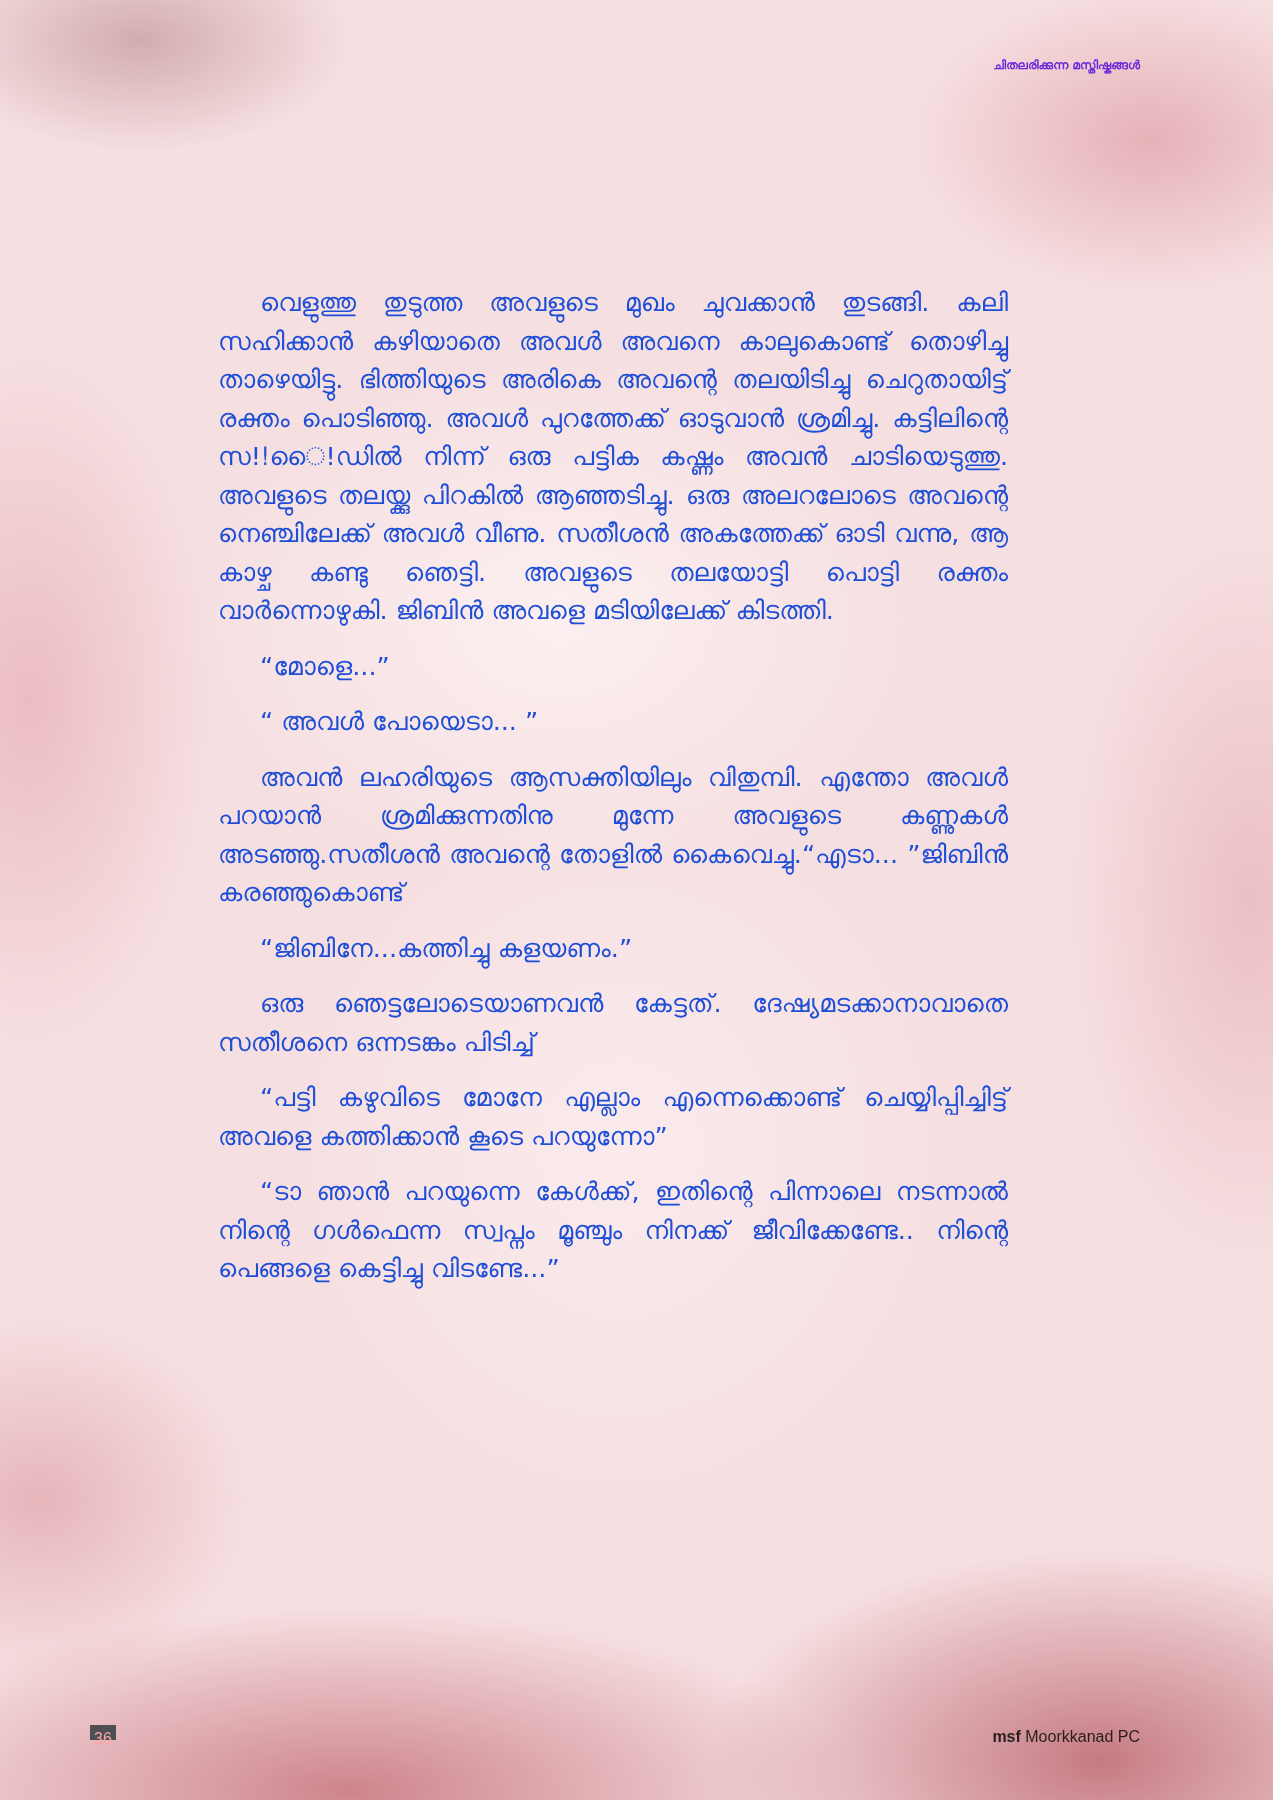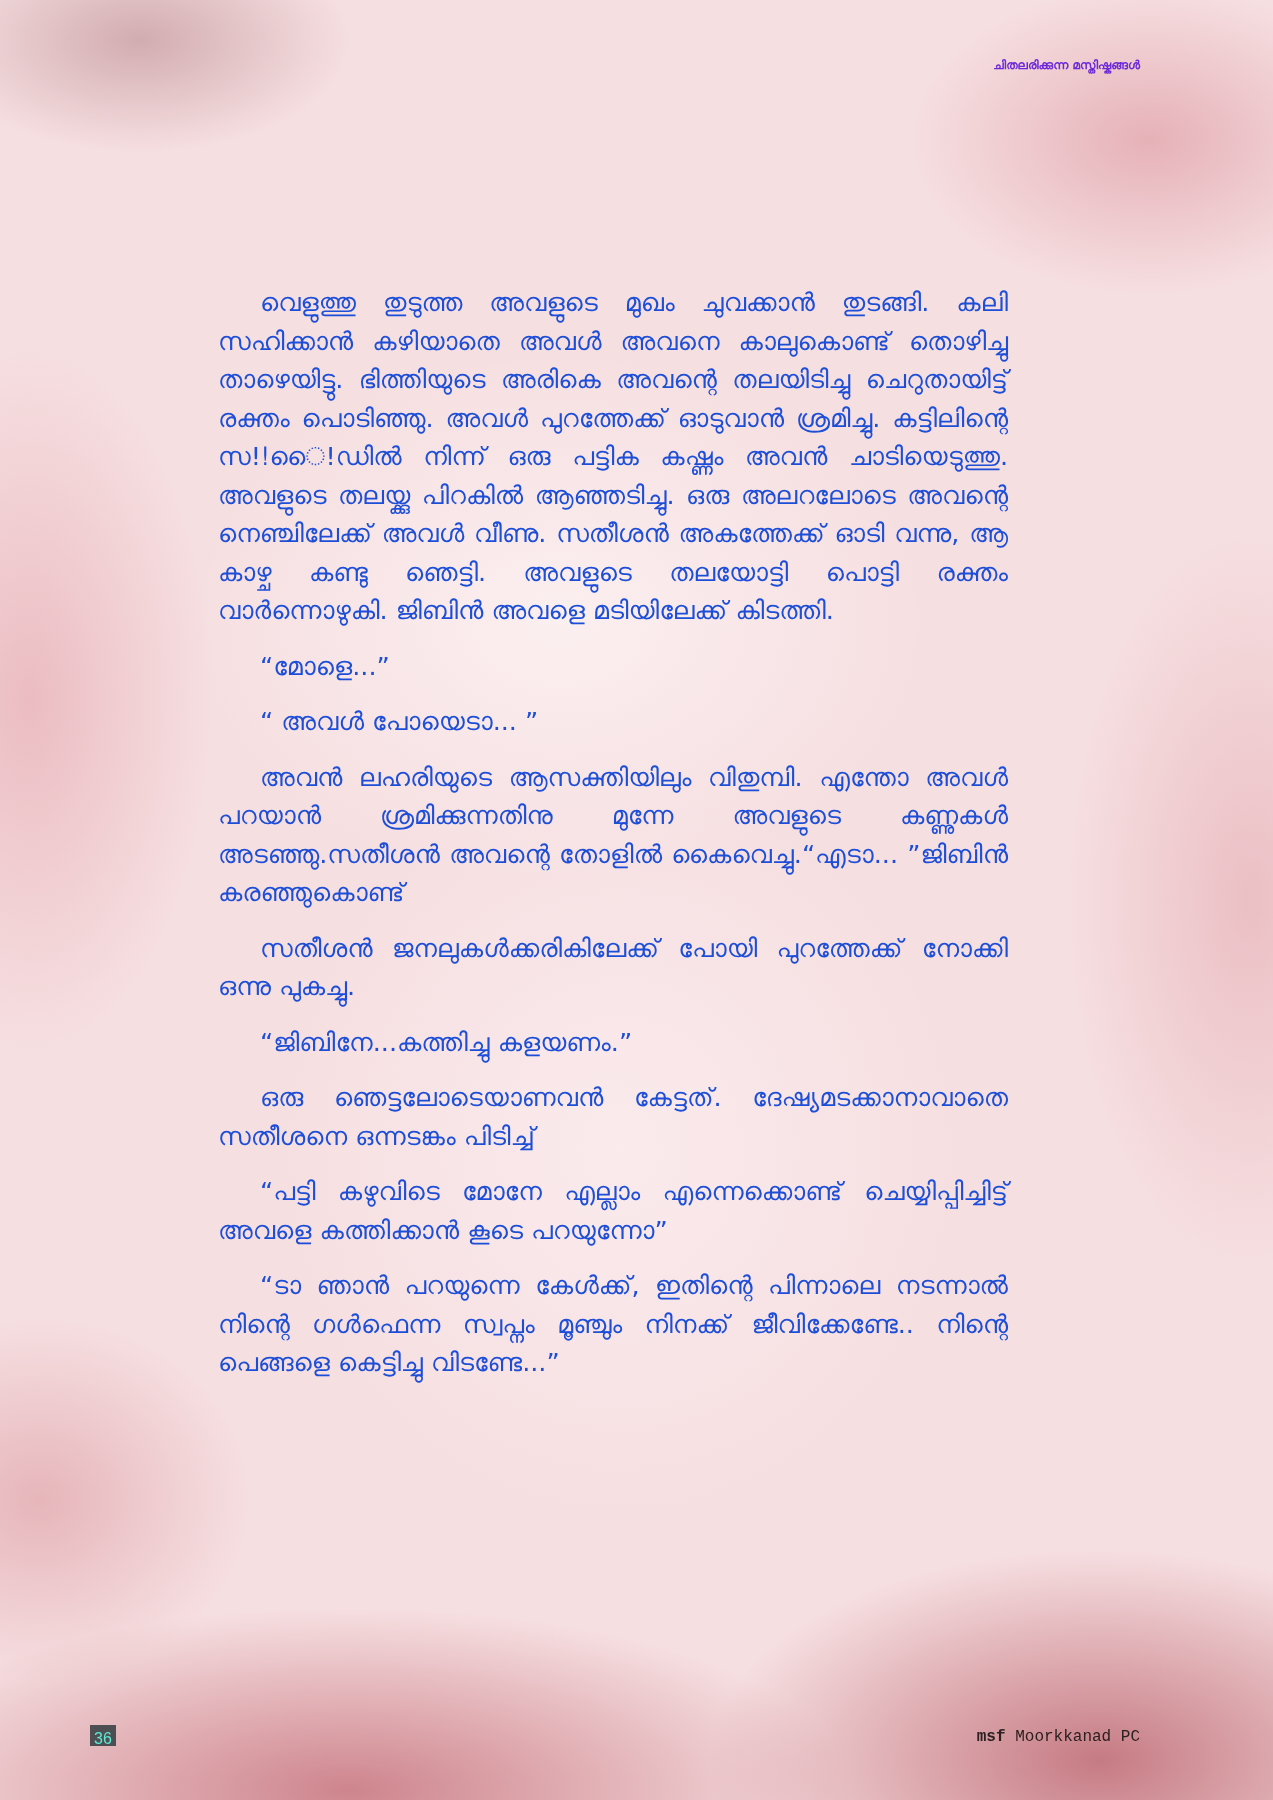--- a/index.html
+++ b/index.html
@@ -41,49 +41,48 @@
   .article p {
     margin: 0 0 17px 0;
     text-align: justify;
     text-indent: 42px;
   }
   .page-number {
     position: absolute;
     left: 90px;
     top: 1725px;
     width: 26px;
-    height: 21px;
+    height: 15px;
     background: #4d4f52;
-    color: #5eead4;
+    color: #fca5a5;
     font-family: "Liberation Sans", sans-serif;
     font-size: 16px;
     line-height: 27px;
     text-align: center;
   }
   .footer-brand {
     position: absolute;
     right: 133px;
     top: 1728px;
-    font-family: Liberation Mono, monospace;
+    font-family: Liberation Sans, sans-serif;
     font-size: 16px;
     color: #2b2020;
   }
   .footer-brand .bold { font-weight: bold; }
 </style>
 </head>
 <body>
 
 <div class="running-head">ചിതലരിക്കുന്ന മസ്തിഷ്കങ്ങൾ</div>
 
 <div class="article">
   <p>വെളുത്തു തുടുത്ത അവളുടെ മുഖം ചുവക്കാൻ തുടങ്ങി. കലി സഹിക്കാൻ കഴിയാതെ അവൾ അവനെ കാലുകൊണ്ട് തൊഴിച്ചു താഴെയിട്ടു. ഭിത്തിയുടെ അരികെ അവന്റെ തലയിടിച്ചു ചെറുതായിട്ട് രക്തം പൊടിഞ്ഞു. അവൾ പുറത്തേക്ക് ഓടുവാൻ ശ്രമിച്ചു. കട്ടിലിന്റെ സ!!ൈ!ഡിൽ നിന്ന് ഒരു പട്ടിക കഷ്ണം അവൻ ചാടിയെടുത്തു. അവളുടെ തലയ്ക്കു പിറകിൽ ആഞ്ഞടിച്ചു. ഒരു അലറലോടെ അവന്റെ നെഞ്ചിലേക്ക് അവൾ വീണു. സതീശൻ അകത്തേക്ക് ഓടി വന്നു, ആ കാഴ്ച കണ്ടു ഞെട്ടി. അവളുടെ തലയോട്ടി പൊട്ടി രക്തം വാർന്നൊഴുകി. ജിബിൻ അവളെ മടിയിലേക്ക് കിടത്തി.</p>
   <p>“മോളെ...”</p>
   <p>“ അവൾ പോയെടാ... ”</p>
   <p>അവൻ ലഹരിയുടെ ആസക്തിയിലും വിതുമ്പി. എന്തോ അവൾ പറയാൻ ശ്രമിക്കുന്നതിനു മുന്നേ അവളുടെ കണ്ണുകൾ അടഞ്ഞു.സതീശൻ അവന്റെ തോളിൽ കൈവെച്ചു.“എടാ... ”ജിബിൻ കരഞ്ഞുകൊണ്ട്</p>
-  <p>സതീശൻ ജനലുകൾക്കരികിലേക്ക് പോയി പുറത്തേക്ക് നോക്കി ഒന്നു പുകച്ചു.</p>
   <p>“ജിബിനേ...കത്തിച്ചു കളയണം.”</p>
   <p>ഒരു ഞെട്ടലോടെയാണവൻ കേട്ടത്. ദേഷ്യമടക്കാനാവാതെ സതീശനെ ഒന്നടങ്കം പിടിച്ച്</p>
   <p>“പട്ടി കഴുവിടെ മോനേ എല്ലാം എന്നെക്കൊണ്ട് ചെയ്യിപ്പിച്ചിട്ട് അവളെ കത്തിക്കാൻ കൂടെ പറയുന്നോ”</p>
   <p>“ടാ ഞാൻ പറയുന്നെ കേൾക്ക്, ഇതിന്റെ പിന്നാലെ നടന്നാൽ നിന്റെ ഗൾഫെന്ന സ്വപ്നം മൂഞ്ചും നിനക്ക് ജീവിക്കേണ്ടേ.. നിന്റെ പെങ്ങളെ കെട്ടിച്ചു വിടണ്ടേ...”</p>
 </div>
 
 <div class="page-number">36</div>
 
 <div class="footer-brand">
   <span class="bold">msf</span><span> Moorkkanad PC</span>

